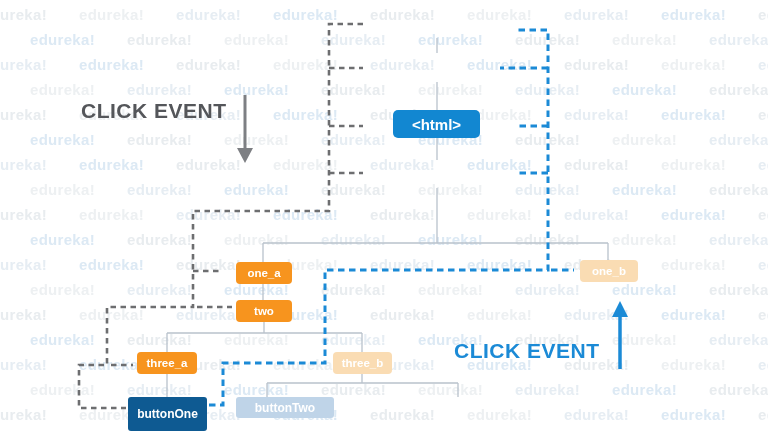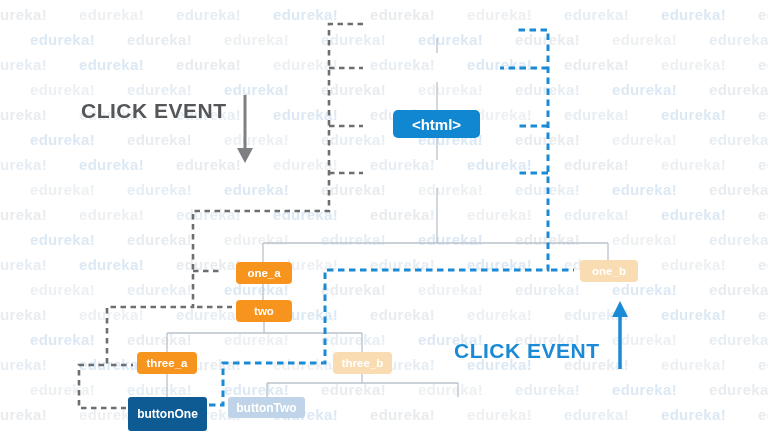--- a/index.html
+++ b/index.html
@@ -220,18 +220,18 @@
 
   <div class="node blue" style="left:393px;top:110px;width:87px;height:28px">&lt;html&gt;</div>
 
   <div class="node orange" style="left:236px;top:262px;width:56px;height:22px">one_a</div>
   <div class="node faded-orange" style="left:580px;top:260px;width:58px;height:22px">one_b</div>
   <div class="node orange" style="left:236px;top:300px;width:56px;height:22px">two</div>
   <div class="node orange" style="left:137px;top:352px;width:60px;height:22px">three_a</div>
   <div class="node faded-orange" style="left:333px;top:352px;width:59px;height:22px">three_b</div>
 
   <div class="node navy" style="left:128px;top:397px;width:79px;height:34px">buttonOne</div>
-  <div class="node faded-blue" style="left:228px;top:397px;width:77px;height:21px">buttonTwo</div>
+  <div class="node faded-blue" style="left:236px;top:397px;width:98px;height:21px">buttonTwo</div>
 
   <div class="evt-label evt-gray" style="left:81px;top:99px">CLICK EVENT</div>
   <div class="evt-label evt-blue" style="left:454px;top:339px">CLICK EVENT</div>
 
 </div>
 
 </body></html>

